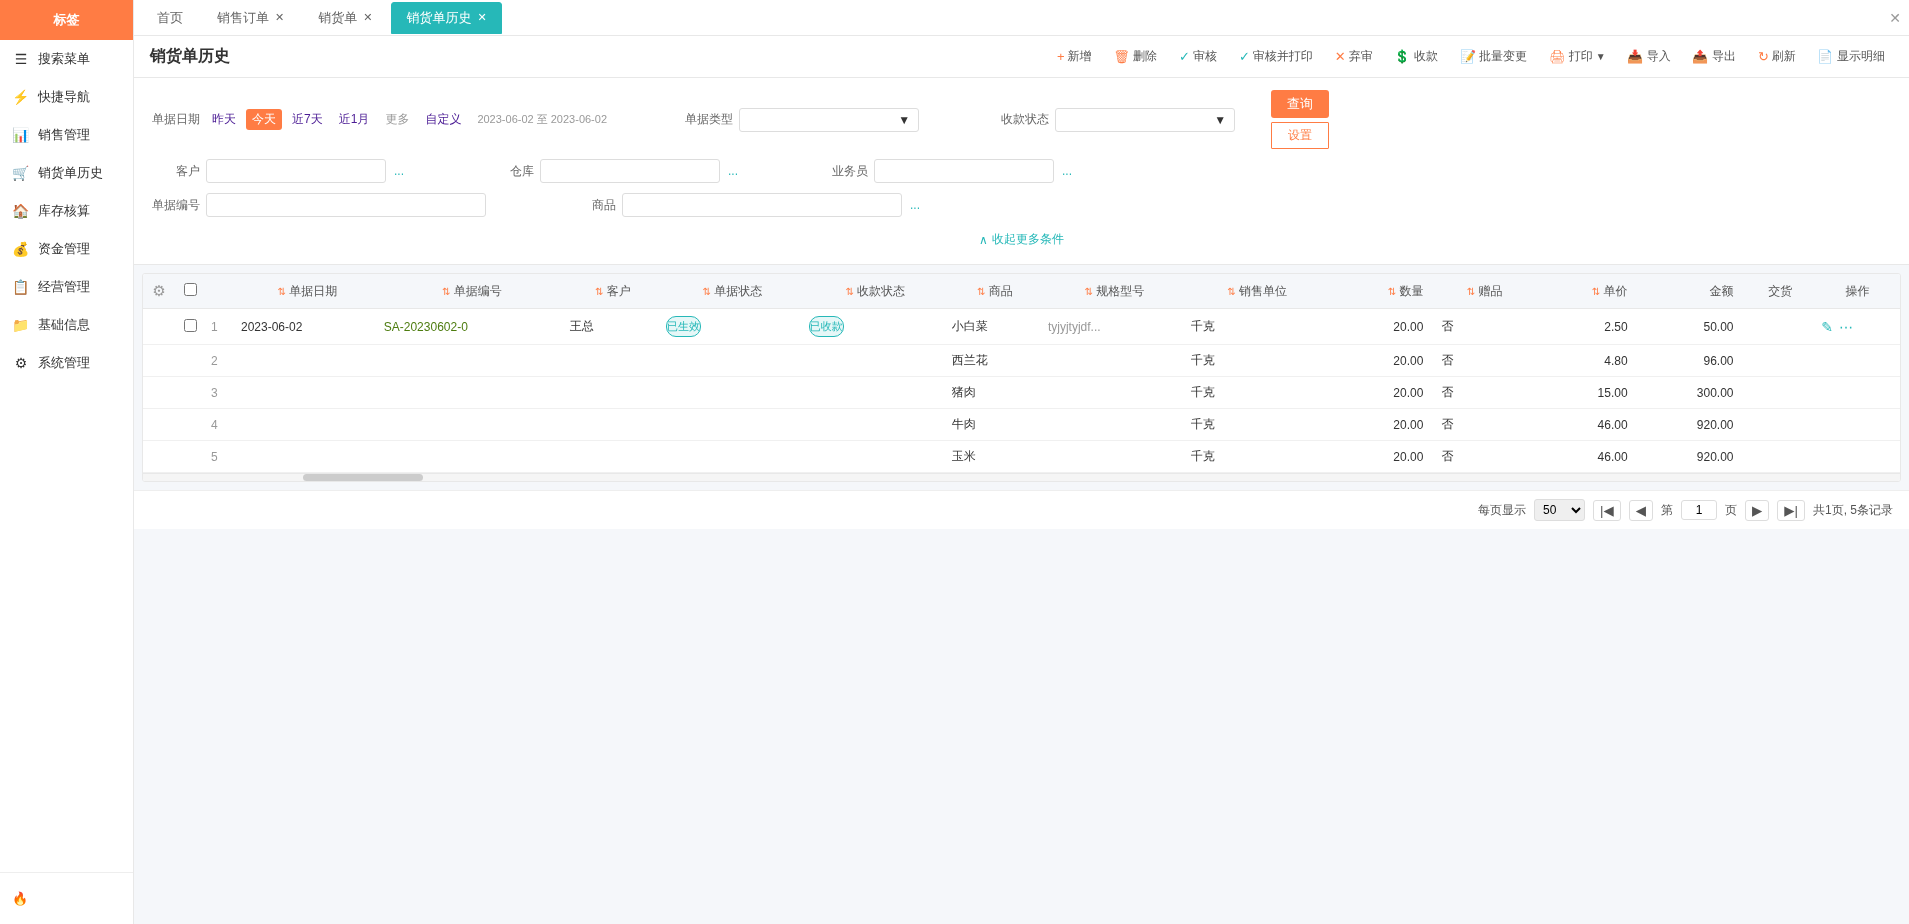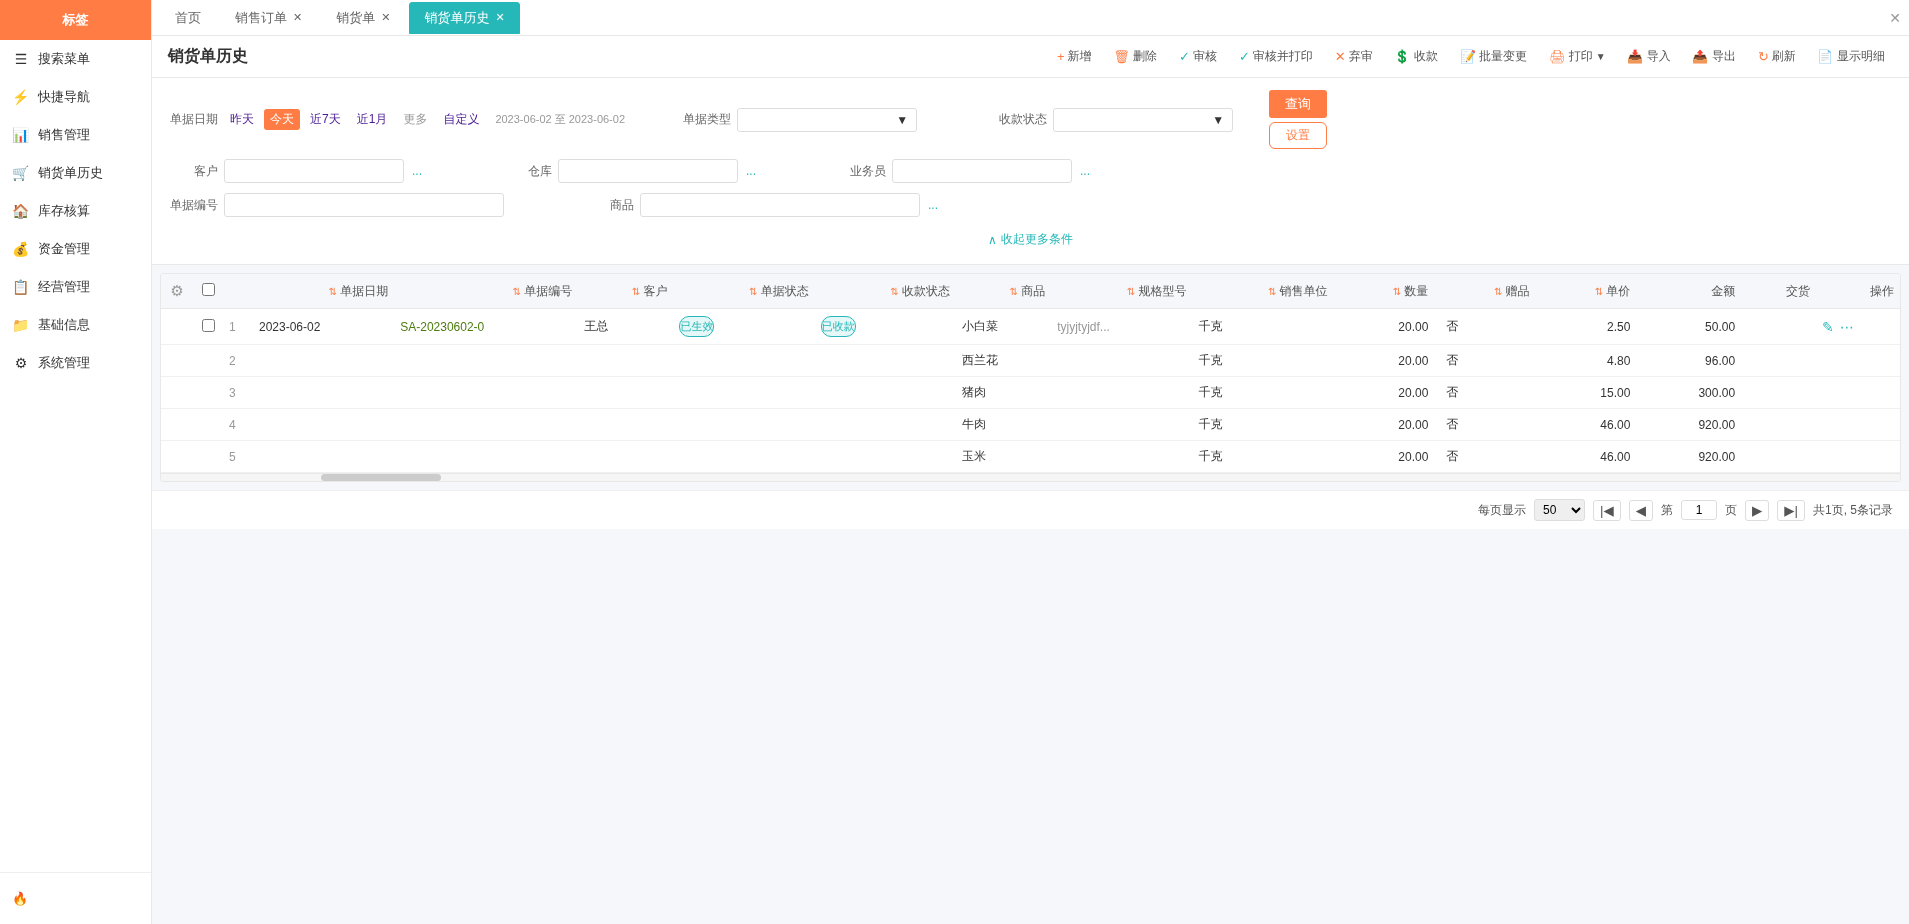--- a/index.html
+++ b/index.html
@@ -1,20 +1,20 @@
 <!DOCTYPE html>
 <html><head>
   <meta charset="utf-8">
   <style>
     * { box-sizing: border-box; margin: 0; padding: 0; }
     body { font-family: 'Microsoft YaHei', Arial, sans-serif; font-size: 12px; background: #f5f5f5; display: flex; height: 924px; overflow: hidden; }
 
     
     .sidebar {
-      width: 152px;
+      width: 134px;
       background: #fff;
       border-right: 1px solid #e8e8e8;
       display: flex;
       flex-direction: column;
       height: 100%;
     }
     .sidebar-logo {
       height: 40px;
       background: #ff7c44;
       display: flex;
@@ -214,21 +214,21 @@
       border-radius: 3px;
       cursor: pointer;
       font-size: 13px;
       font-family: Liberation Mono, monospace;
     }
     .set-btn {
       background: #fff;
       color: #ff7c44;
       border: 1px solid #ff7c44;
       padding: 4px 10px;
-      border-radius: 6px;
+      border-radius: 1px;
       cursor: pointer;
       font-size: 12px;
     }
     .query-set-group {
       display: flex;
       flex-direction: column;
       gap: 4px;
     }
 
     
@@ -245,21 +245,21 @@
       font-size: 12px;
     }
     thead {
       background: #f5f7fa;
     }
     thead th {
       padding: 8px 6px;
       color: #555;
       border-bottom: 1px solid #e8e8e8;
       font-weight: 500;
-      text-align: right;
+      text-align: center;
       white-space: nowrap;
       position: relative;
     }
     thead th .sort-icon {
       color: #ff7c44;
       font-size: 10px;
       margin-left: 2px;
     }
     tbody td {
       padding: 7px 6px;
@@ -484,21 +484,21 @@
           <div class="date-quick-btns">
             <span class="date-quick-btn">昨天</span>
             <span class="date-quick-btn active">今天</span>
             <span class="date-quick-btn">近7天</span>
             <span class="date-quick-btn">近1月</span>
             <span class="date-quick-btn more-link">更多</span>
             <span class="date-quick-btn">自定义</span>
           </div>
           <span class="date-range">2023-06-02 至 2023-06-02</span>
         </div>
-        <div class="filter-item" style="margin-left:36px;">
+        <div class="filter-item" style="margin-left:56px;">
           <span class="filter-label">单据类型</span>
           <div class="filter-select" style="width:180px;">
             <span></span>
             <span>▼</span>
           </div>
         </div>
         <div class="filter-item" style="margin-left:60px;">
           <span class="filter-label">收款状态</span>
           <div class="filter-select" style="width:180px;">
             <span></span>

